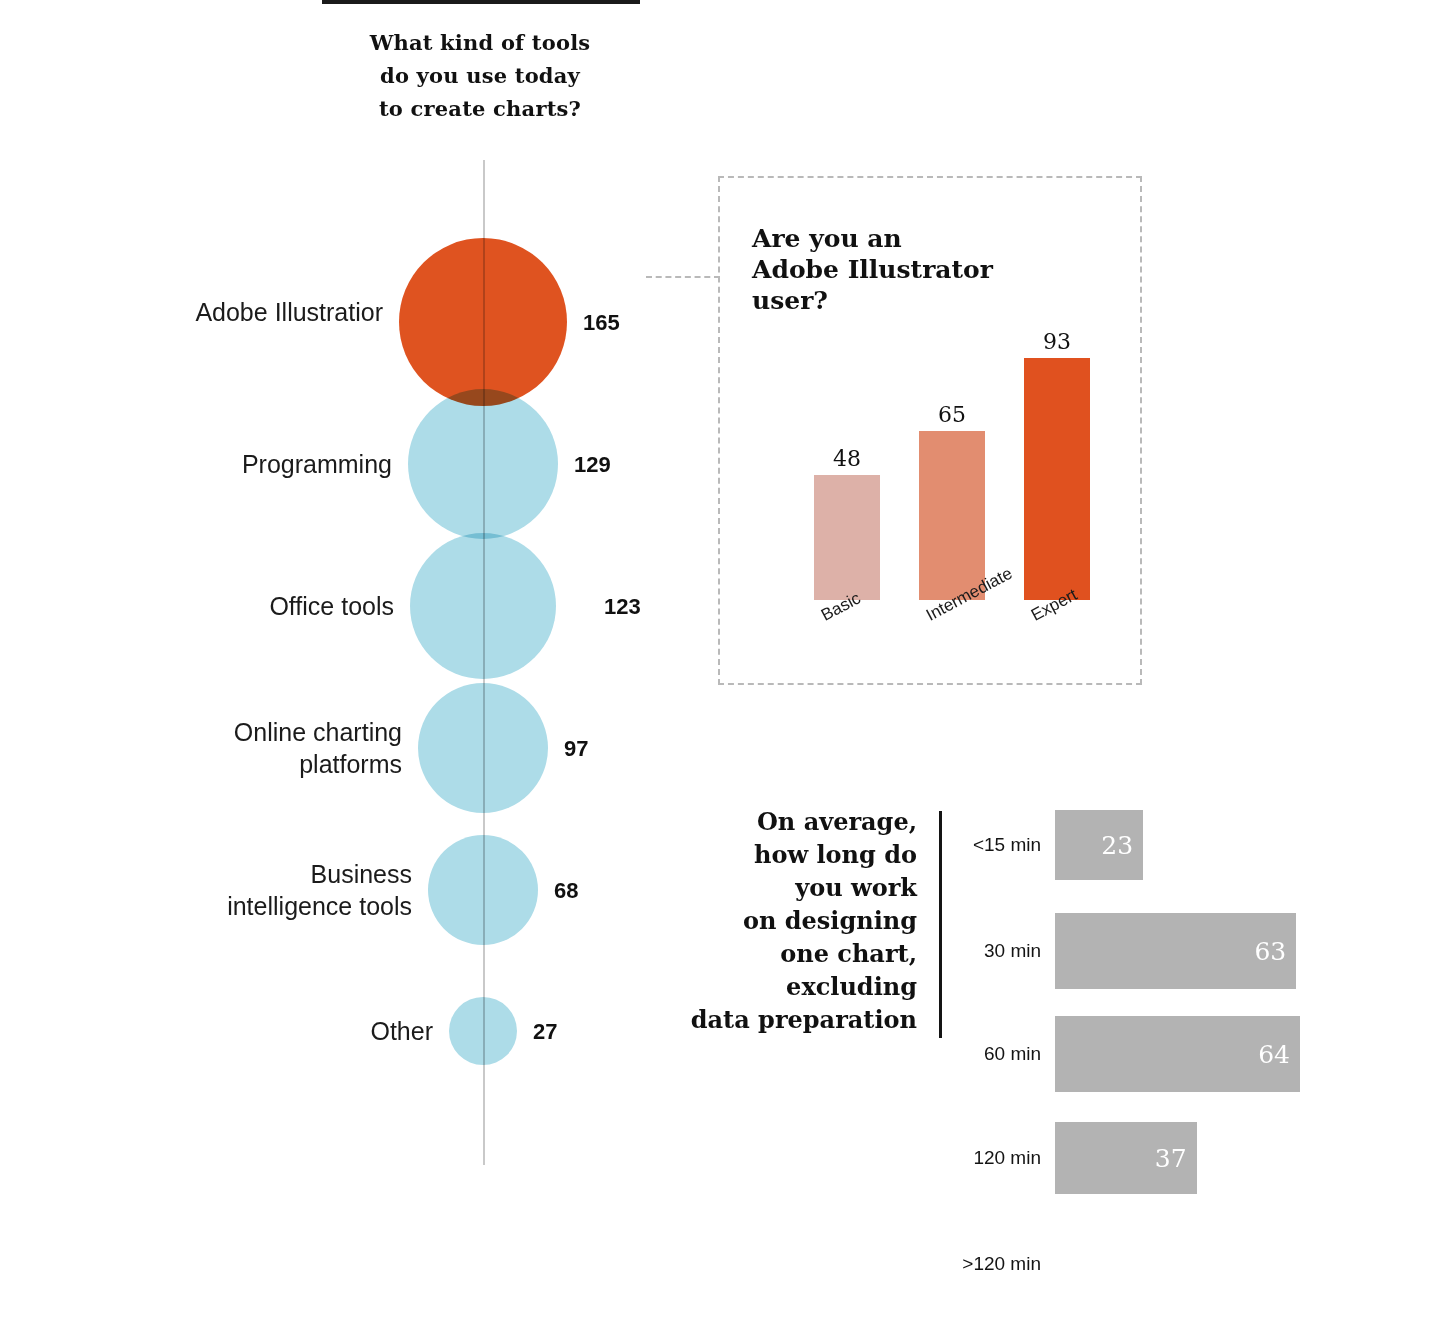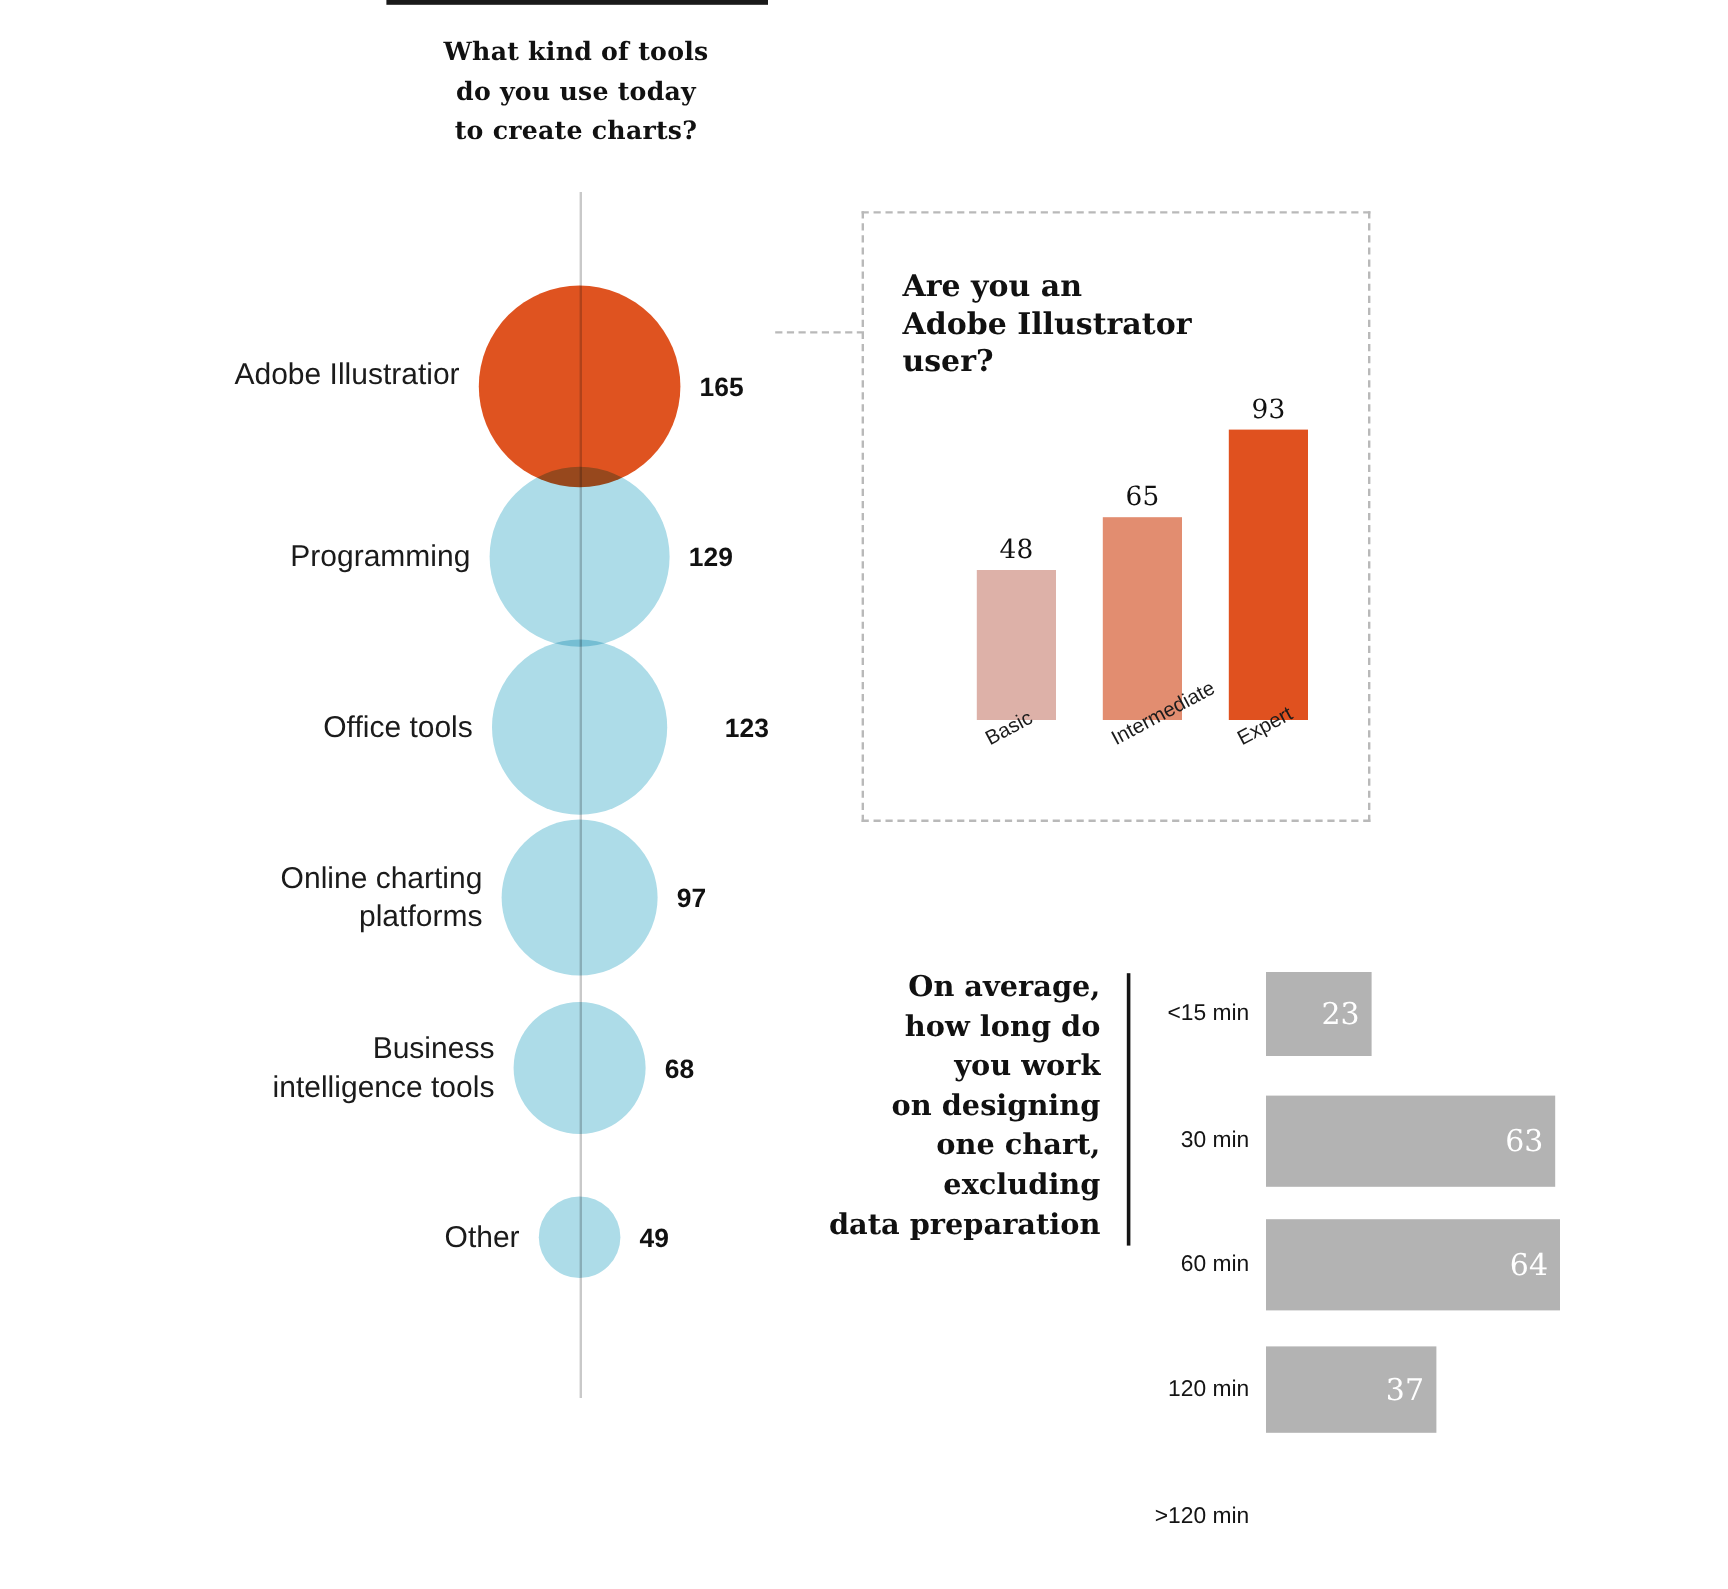--- a/index.html
+++ b/index.html
@@ -144,21 +144,21 @@
       <div class="bubble blue" style="left: 428px; top: 835px; width: 110px; height: 110px; background: rgb(173, 220, 232);"></div>
       <div class="bub-label" style="right: 1028px; width: 340px; top: 858px;">
         <div>Business</div>
         <div>intelligence tools</div>
       </div>
       <div class="bub-value" style="left: 554px; top: 878px;">68</div>
       <div class="bubble blue" style="left: 449px; top: 997px; width: 68px; height: 68px; background: rgb(173, 220, 232);"></div>
       <div class="bub-label" style="right: 1007px; width: 340px; top: 1015px;">
         <div>Other</div>
       </div>
-      <div class="bub-value" style="left: 533px; top: 1019px;">49</div>
+      <div class="bub-value" style="left: 533px; top: 1019px;">27</div>
     </div>
 
   <div class="callout-connector"></div>
   <div class="callout-box"></div>
   <div class="callout-title" id="callout-title">
       <div>Are you an</div>
       <div>Adobe Illustrator</div>
       <div>user?</div>
     </div>
 

